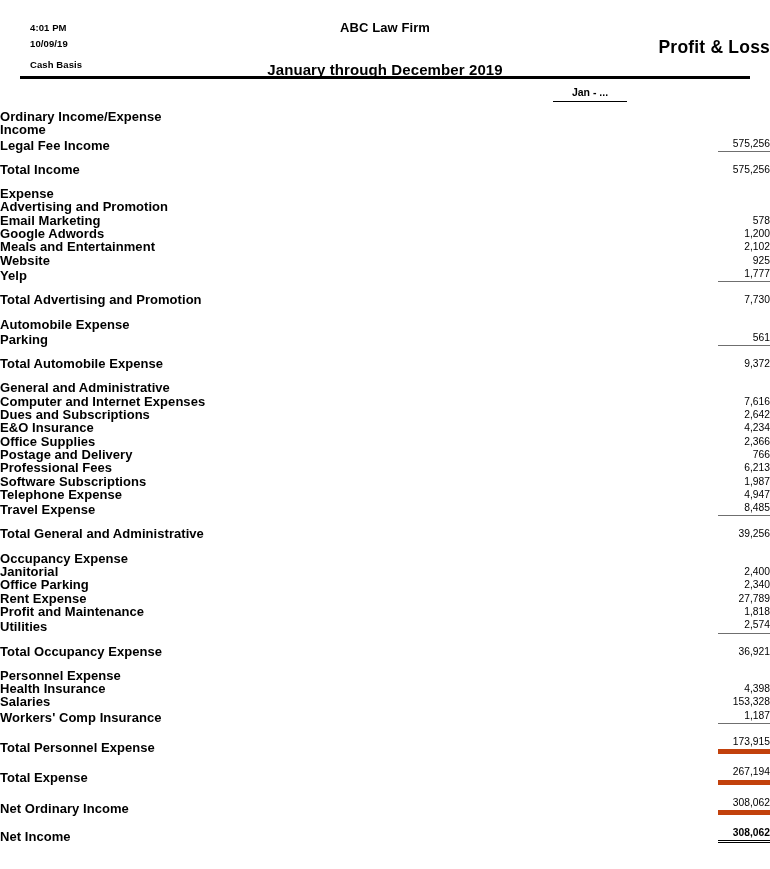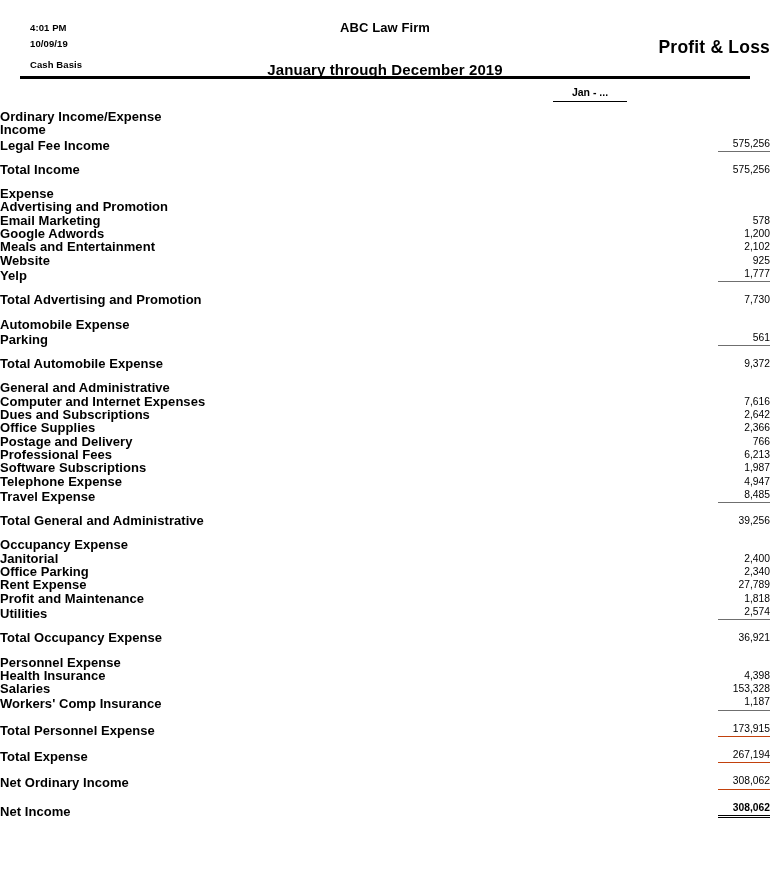--- a/index.html
+++ b/index.html
@@ -62,21 +62,21 @@
   .i2 { padding-left:168px; }
   .i3 { padding-left:186px; }
   .tot1 { padding-left:150px; }
   .tot2 { padding-left:168px; }
   .totn { padding-left:132px; }
   .totg { padding-left:96px; }
 
   
   .amt .v { display:inline-block; min-width:52px; }
   .amt.ul-sub .v { border-bottom:1px solid #6f6f6f; padding-bottom:1px; }
-  .amt.ul-tot .v { border-bottom:1px solid #c2410c; padding-bottom:1px; }
+  .amt.ul-tot .v { border-bottom:5px solid #c2410c; padding-bottom:1px; }
   .amt.grand .v {
     font-weight:bold;
     border-bottom:3px double #000;
     padding-bottom:1px;
   }
 </style>
 </head>
 <body>
 
 <div class="page">
@@ -185,20 +185,24 @@
         </tr>
         <tr>
           <td class="lbl i3">Computer and Internet Expenses</td>
           <td class="amt"><span class="v">7,616</span></td>
         </tr>
         <tr>
           <td class="lbl i3">Dues and Subscriptions</td>
           <td class="amt"><span class="v">2,642</span></td>
         </tr>
         <tr>
+          <td class="lbl i3">E&amp;O Insurance</td>
+          <td class="amt"><span class="v">4,234</span></td>
+        </tr>
+        <tr>
           <td class="lbl i3">Office Supplies</td>
           <td class="amt"><span class="v">2,366</span></td>
         </tr>
         <tr>
           <td class="lbl i3">Postage and Delivery</td>
           <td class="amt"><span class="v">766</span></td>
         </tr>
         <tr>
           <td class="lbl i3">Professional Fees</td>
           <td class="amt"><span class="v">6,213</span></td>

